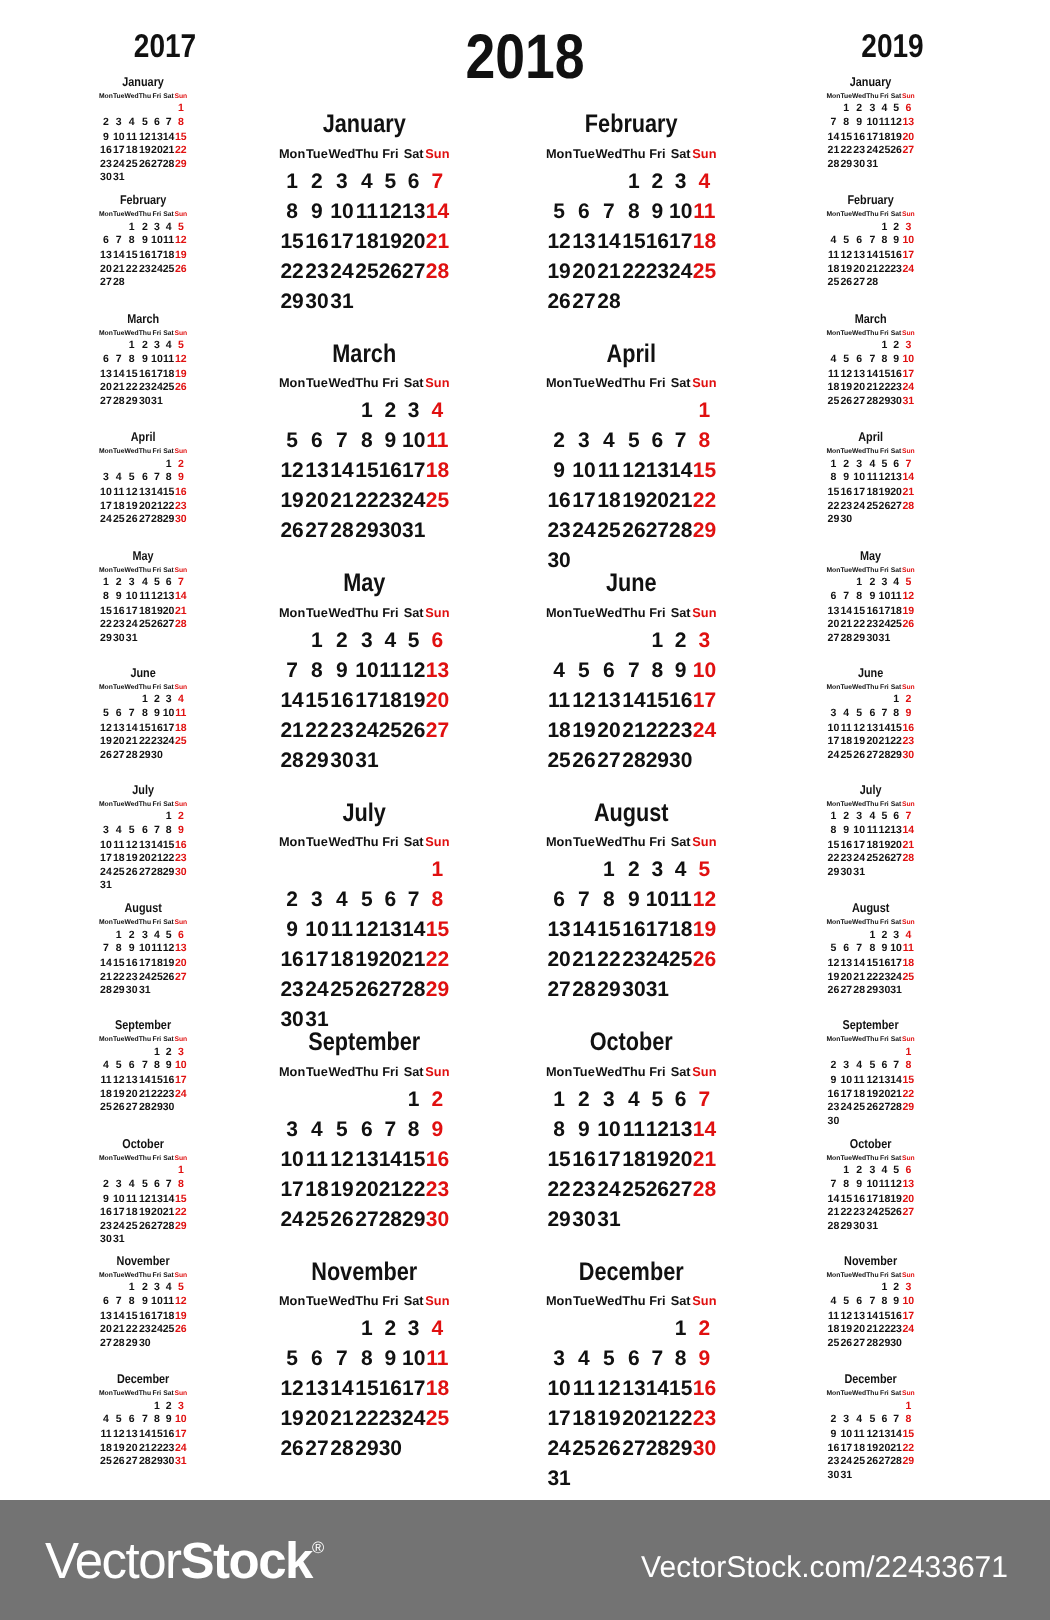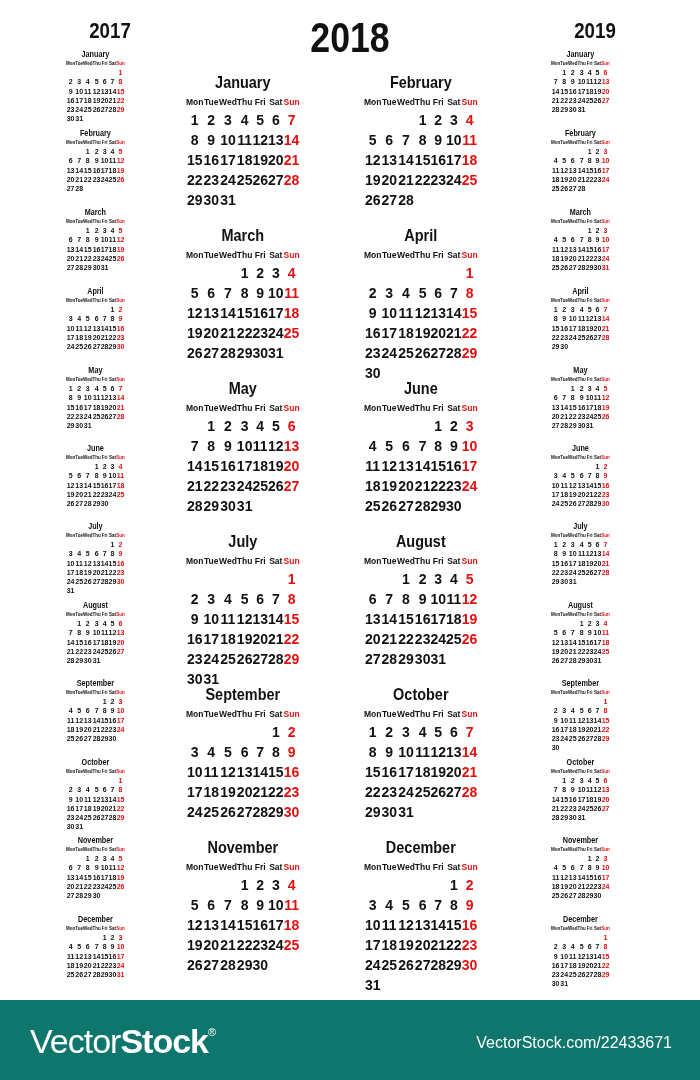--- a/index.html
+++ b/index.html
@@ -14,26 +14,26 @@
   .month table{border-collapse:collapse;}
   .month td{text-align:center;font-weight:bold;color:#111;padding:0;}
   .month td.sun{color:#e01010;}
   .month thead td{font-weight:bold;}
   .big .mname{font-size:17px;height:22px;line-height:22px;}
   .big td{width:22.5px;font-size:14px;height:20px;line-height:20px;}
   .big thead td{font-size:8.5px;height:16px;line-height:16px;}
   .small .mname{font-size:8.5px;height:12px;line-height:12px;}
   .small td{width:12.3px;font-size:7px;height:9.3px;line-height:9.3px;}
   .small thead td{font-size:4.5px;height:8px;line-height:8px;}
-  .footer{position:absolute;left:0;top:1000px;width:700px;height:80px;background:#0f766e;color:#fff;}
+  .footer{position:absolute;left:0;top:1000px;width:700px;height:80px;background:#737373;color:#fff;}
   .brand{position:absolute;left:30px;top:22px;font-size:34px;letter-spacing:-1px;color:#fff;font-family:"Liberation Sans",sans-serif;}
   .brand .light{font-weight:normal;}
   .brand .bold{font-weight:bold;}
   .brand sup{font-size:11px;vertical-align:top;position:relative;top:4px;}
-  .footer-id{position:absolute;right:28px;top:34px;font-size:16px;color:#fff;}
+  .footer-id{position:absolute;right:28px;top:34px;font-size:20px;color:#fff;}
 </style>
 </head>
 <body>
 
 <div class="year-title left-year">2017</div>
 <div class="year-title main-year">2018</div>
 <div class="year-title right-year">2019</div>
 
 <div id="left-col" class="col">
     <div class="month small" style="left: 66px; top: 48px;">

